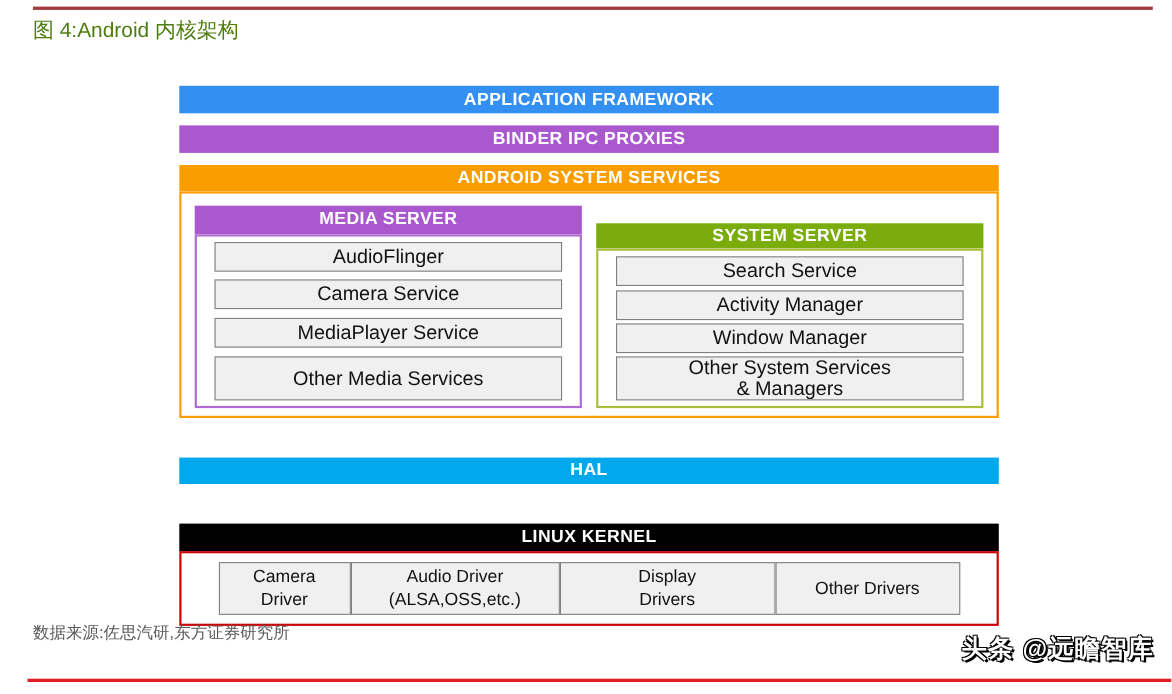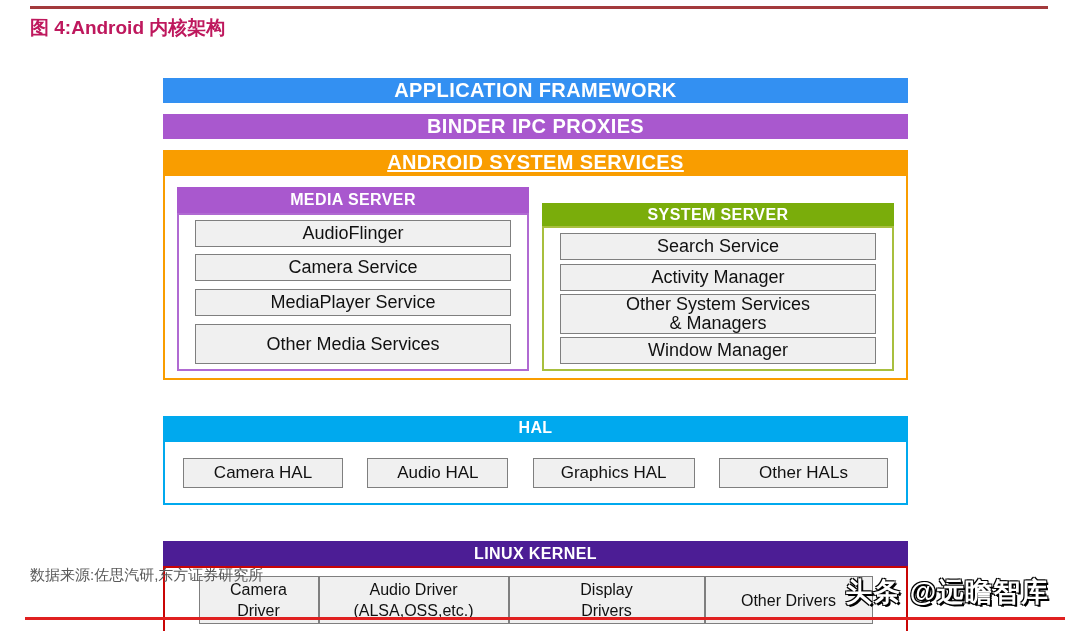--- a/index.html
+++ b/index.html
@@ -1,29 +1,29 @@
 <!DOCTYPE html>
 <html><head>
 <meta charset="utf-8">
 <style>
   * { margin:0; padding:0; box-sizing:border-box; }
   body { font-family:"Liberation Sans", sans-serif; background:#ffffff; }
   .page { position:relative; width:1065px; height:631px; background:#ffffff; overflow:hidden; }
 
   .top-rule { position:absolute; left:30px; top:6px; width:1018px; height:3px; background:#a33a3c; }
-  .fig-title { position:absolute; left:30px; top:15px; font-size:19px; font-weight:bold; color:#be185d; }
+  .fig-title { position:absolute; left:30px; top:15px; font-size:19px; font-weight:normal; color:#4d7c0f; }
 
   .diagram { position:absolute; left:163px; top:78px; width:745px; }
 
   .bar { height:25px; display:flex; align-items:center; justify-content:center;
-         color:#fff; font-weight:bold; font-size:20px; letter-spacing:0.4px;text-align:center; }
+         color:#fff; font-weight:bold; font-size:16px; letter-spacing:0.4px;text-align:center; }
   .bar.app    { margin-bottom:11px; }
   .bar.binder { margin-bottom:11px; }
 
-  .ass-header { height:24px;text-decoration:underline; }
+  .ass-header { height:24px; }
   .ass-body { height:206px; border:2px solid; background:#fff;
               padding:11px 12px 7px; display:flex; gap:13px; }
   .col { flex:1; display:flex; flex-direction:column; }
   .col-header { height:26px; display:flex; align-items:center; justify-content:center;
                 color:#fff; font-weight:bold; font-size:16px; letter-spacing:0.4px; }
   .col-body { height:160px; border:2px solid; background:#fff;
               padding:5px 16px; display:flex; flex-direction:column;
               justify-content:space-between; }
   .svc { height:27px; border:1px solid #7f7f7f; background:#f0f0f0;
          display:flex; align-items:center; justify-content:center;
@@ -40,21 +40,21 @@
   .row-body.lk  { height:68px;justify-content:center; }
   .cell { border:1px solid #7f7f7f; background:#f0f0f0;
           display:flex; align-items:center; justify-content:center;
           white-space:pre-line; text-align:center; color:#111; }
   .row-body.hal .cell { height:30px; font-size:17px; }
   .row-body.lk  .cell { height:48px; font-size:16px; line-height:21px; }
   .hal-w0{width:160px} .hal-w1{width:141px} .hal-w2{width:162px} .hal-w3{width:169px}
   .lk-w0{width:120px}  .lk-w1{width:190px}  .lk-w2{width:196px}  .lk-w3{width:168px}
 
   .source { position:absolute; left:30px; top:566px; font-size:15px; color:#5a5a5a; }
-  .watermark { position:absolute; right:16px; top:574px; font-size:27px; font-weight:bold;
+  .watermark { position:absolute; right:16px; top:574px; font-size:23px; font-weight:bold;
                color:#ffffff; letter-spacing:1px;
                text-shadow:-1px -1px 0 #000, 1px -1px 0 #000, -1px 1px 0 #000,
                             1px 1px 0 #000, 2px 2px 0 #000; }
   .bottom-rule { position:absolute; left:25px; top:617px; width:1040px; height:3px; background:#e02020; }
 </style>
 </head>
 <body>
 
 <div class="page">
   <div class="top-rule"></div>
@@ -78,41 +78,35 @@
             <div class="svc">MediaPlayer Service</div>
             <div class="svc tall">Other Media Services</div>
           </div>
         </div>
 
         <div class="col">
           <div class="col-header" style="background: rgb(122, 173, 11); margin-top: 16px;">SYSTEM SERVER</div>
           <div class="col-body" style="border-color: rgb(168, 191, 62);">
             <div class="svc">Search Service</div>
             <div class="svc">Activity Manager</div>
+            <div class="svc">Window Manager</div>
             <div class="svc tall">Other System Services
 &amp; Managers</div>
-            <div class="svc">Window Manager</div>
           </div>
         </div>
 
       </div>
     </div>
 
     <div class="layer">
       <div class="layer-header" style="background: rgb(0, 169, 238);">HAL</div>
-      <div class="row-body hal" style="border-color: rgb(0, 169, 238);">
-        <div class="cell hal-w0">Camera HAL</div>
-        <div class="cell hal-w1">Audio HAL</div>
-        <div class="cell hal-w2">Graphics HAL</div>
-        <div class="cell hal-w3">Other HALs</div>
-      </div>
     </div>
 
     <div class="layer">
-      <div class="layer-header lk" style="background: #4c1d95;">LINUX KERNEL</div>
+      <div class="layer-header lk" style="background: #000000;">LINUX KERNEL</div>
       <div class="row-body lk" style="border-color: rgb(201, 5, 5);">
         <div class="cell lk-w0">Camera
 Driver</div>
         <div class="cell lk-w1">Audio Driver
 (ALSA,OSS,etc.)</div>
         <div class="cell lk-w2">Display
 Drivers</div>
         <div class="cell lk-w3">Other Drivers</div>
       </div>
     </div>

